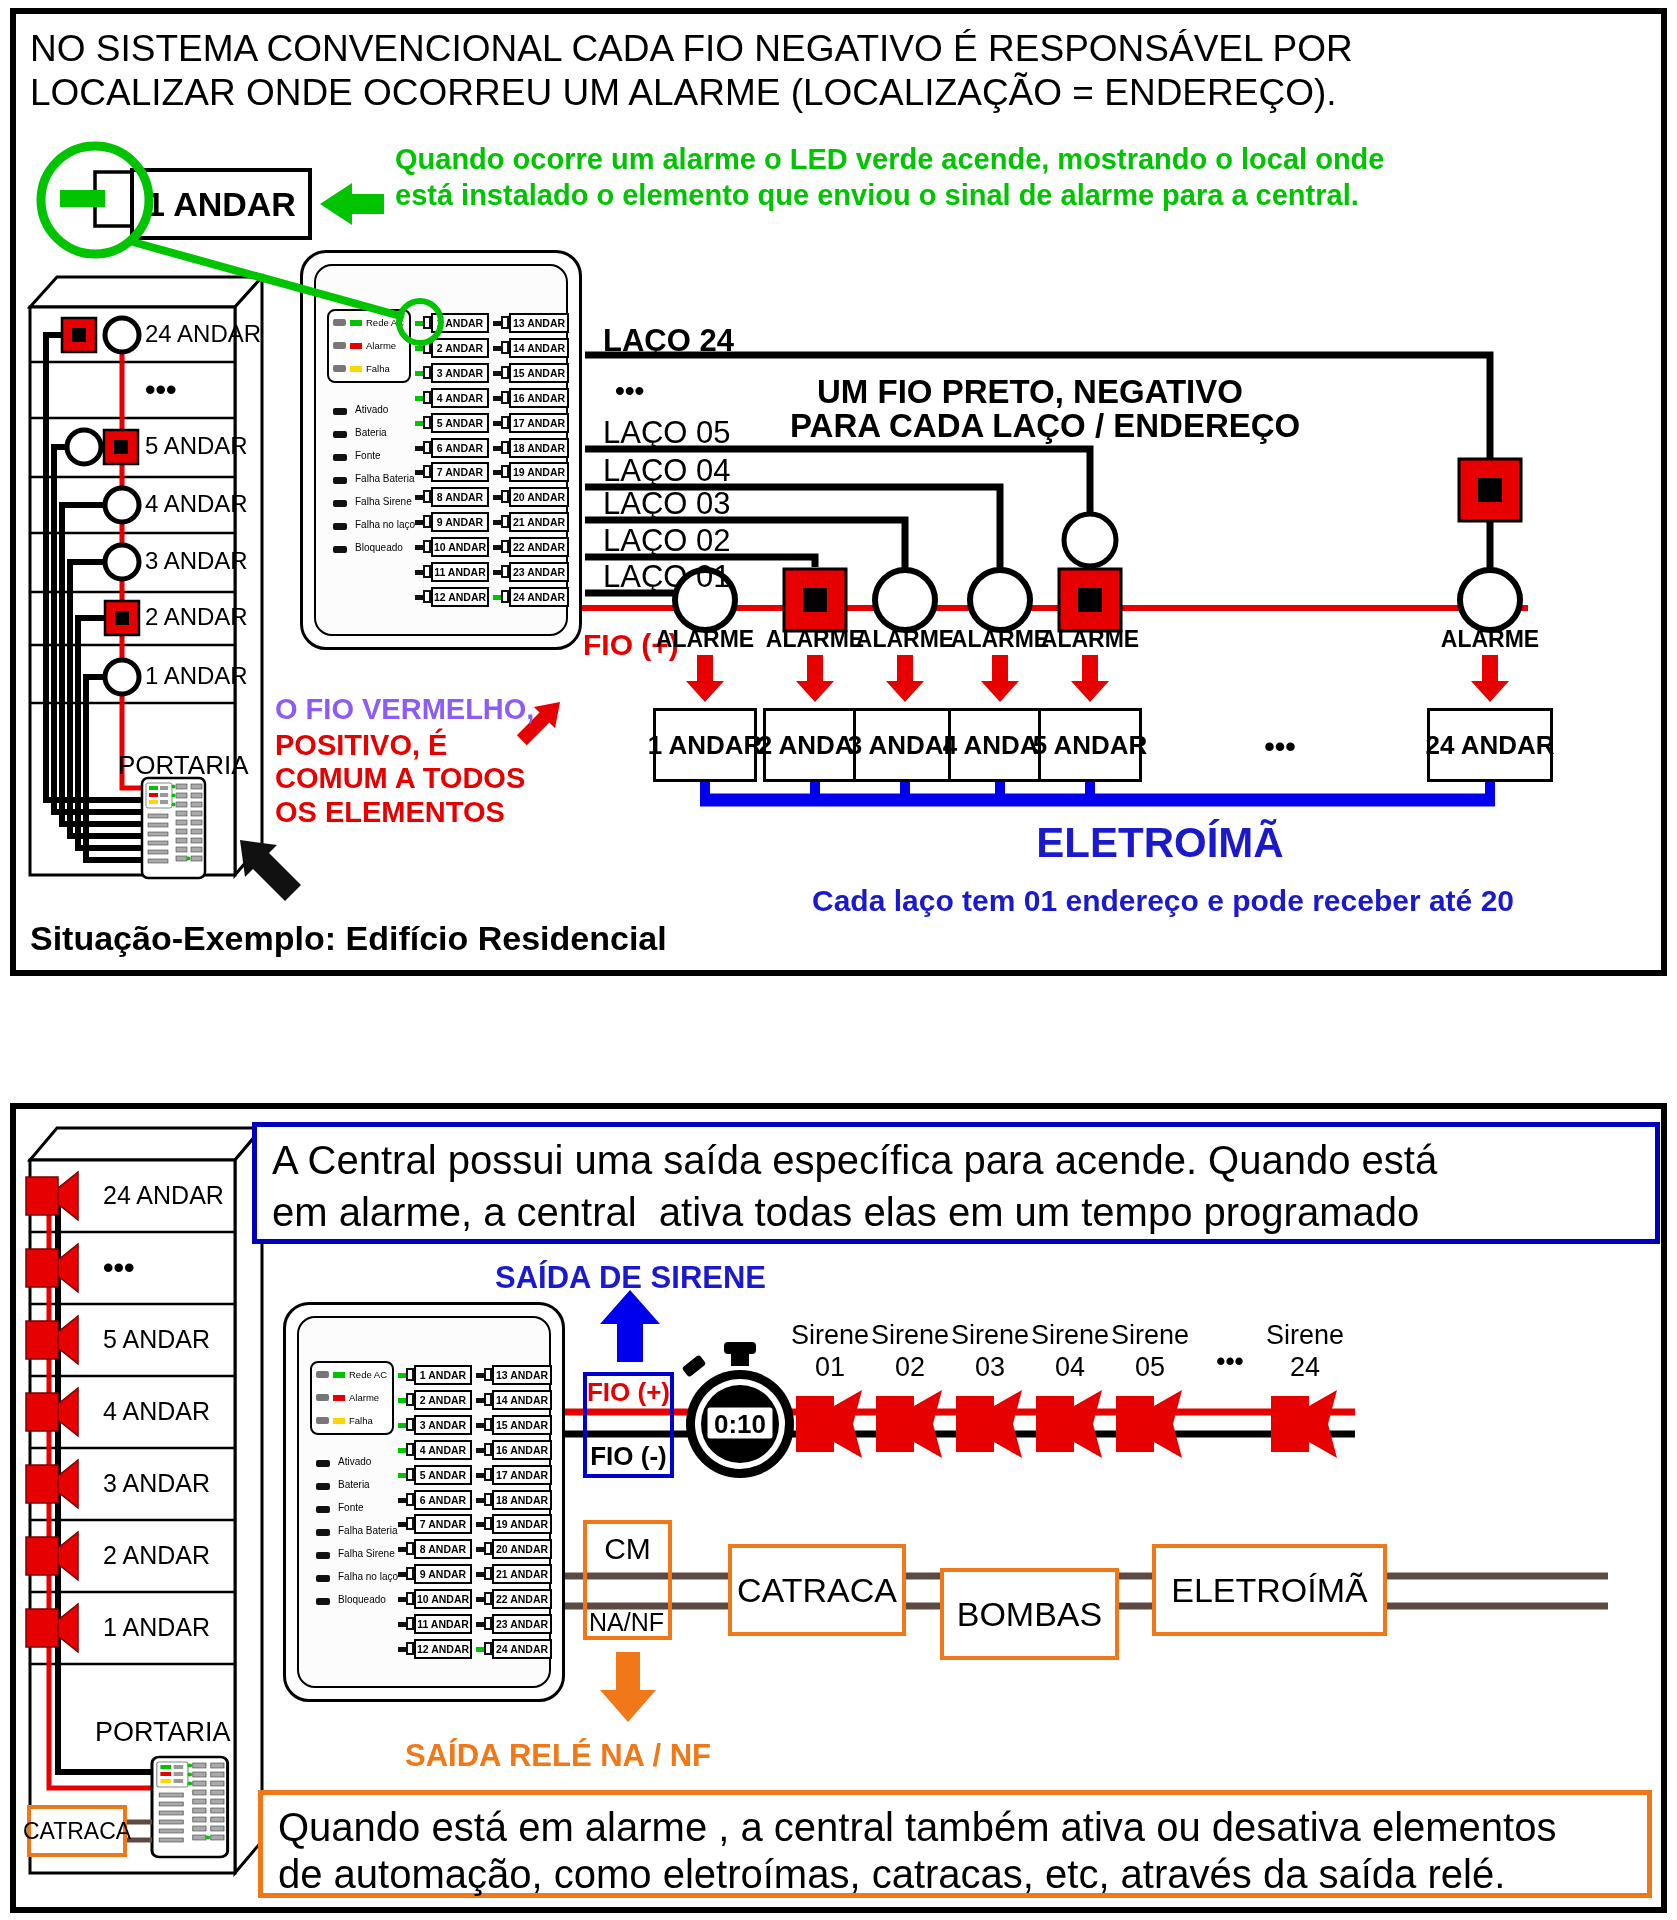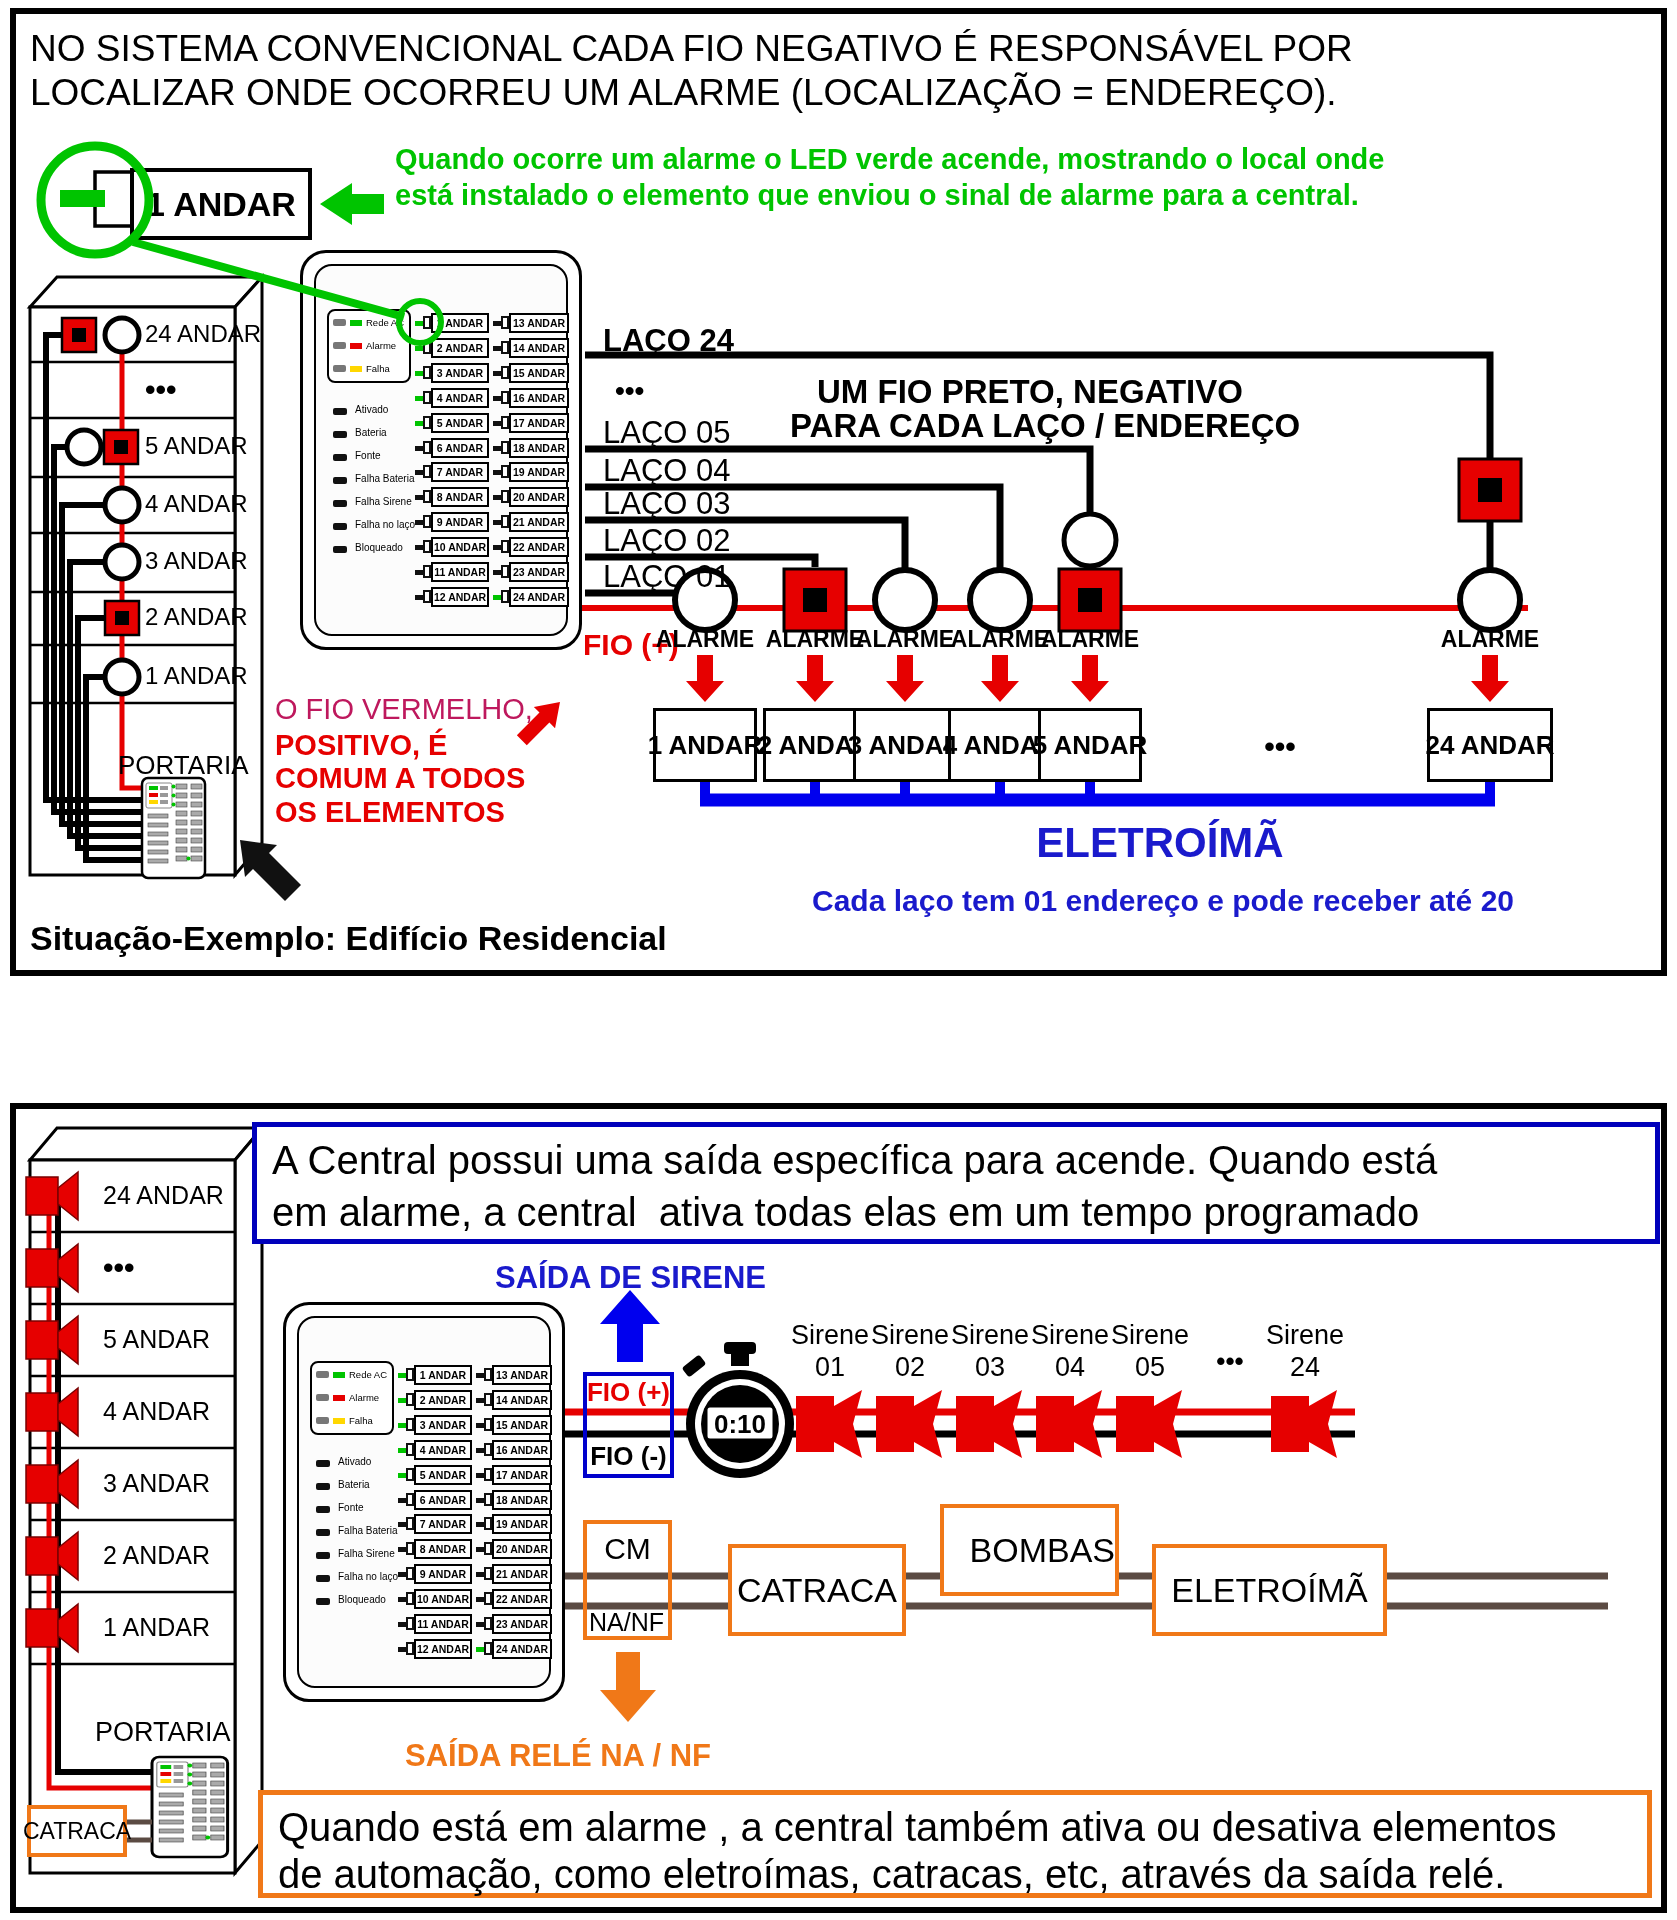--- a/index.html
+++ b/index.html
@@ -584,21 +584,21 @@
 
   <div class="t b ctr" style="left:1190px;top:1348px;width:80px;font-size:26px;">•••</div>
 
   <div class="obox obox-t" style="left:583px;top:1520px;width:89px;height:120px;"></div>
   <div class="t ctr" style="left:583px;top:1534px;width:89px;font-size:30px;">CM</div>
   <div class="t ctr" style="left:583px;top:1610px;width:87px;font-size:25px;">NA/NF</div>
 
   <div class="obox" style="left:728px;top:1544px;width:178px;height:92px;">
     <span style="font-size:34px;">CATRACA</span>
   </div>
-  <div class="obox" style="left:940px;top:1504px;width:179px;height:92px;justify-content:flex-end;">
+  <div class="obox" style="left:940px;top:1568px;width:179px;height:92px;">
     <span style="font-size:34px;">BOMBAS</span>
   </div>
   <div class="obox" style="left:1152px;top:1544px;width:235px;height:92px;">
     <span style="font-size:34px;">ELETROÍMÃ</span>
   </div>
 
   <div class="t b" style="left:405px;top:1740px;font-size:31px;color:#F07818;">SAÍDA RELÉ NA / NF</div>
 
   <div class="orangebox" style="left:258px;top:1790px;width:1394px;height:108px;"></div>
   <div class="t" style="left:278px;top:1854px;font-size:40px;">de automação, como eletroímas, catracas, etc, através da saída relé.</div>
@@ -665,17 +665,17 @@
     <div class="t " style="left: 865px; top: 1322px; width: 90px; text-align: center; font-size: 27px;">Sirene</div>
     <div class="t " style="left: 865px; top: 1354px; width: 90px; text-align: center; font-size: 27px;">02</div>
     <div class="t " style="left: 945px; top: 1322px; width: 90px; text-align: center; font-size: 27px;">Sirene</div>
     <div class="t " style="left: 945px; top: 1354px; width: 90px; text-align: center; font-size: 27px;">03</div>
     <div class="t " style="left: 1025px; top: 1322px; width: 90px; text-align: center; font-size: 27px;">Sirene</div>
     <div class="t " style="left: 1025px; top: 1354px; width: 90px; text-align: center; font-size: 27px;">04</div>
     <div class="t " style="left: 1105px; top: 1322px; width: 90px; text-align: center; font-size: 27px;">Sirene</div>
     <div class="t " style="left: 1105px; top: 1354px; width: 90px; text-align: center; font-size: 27px;">05</div>
     <div class="t " style="left: 1260px; top: 1322px; width: 90px; text-align: center; font-size: 27px;">Sirene</div>
     <div class="t " style="left: 1260px; top: 1354px; width: 90px; text-align: center; font-size: 27px;">24</div>
-    <div class="t " style="left: 275px; top: 695px; font-size: 29px; font-weight: normal; color: #be185d;">O FIO VERMELHO,</div>
+    <div class="t " style="left: 275px; top: 695px; font-size: 29px; font-weight: bold; color: #8b5cf6;">O FIO VERMELHO,</div>
     <div class="t " style="left: 275px; top: 731px; font-size: 29px; font-weight: bold; color: rgb(230, 0, 0);">POSITIVO, É</div>
     <div class="t " style="left: 275px; top: 764px; font-size: 29px; font-weight: bold; color: rgb(230, 0, 0);">COMUM A TODOS</div>
     <div class="t " style="left: 275px; top: 798px; font-size: 29px; font-weight: bold; color: rgb(230, 0, 0);">OS ELEMENTOS</div>
   </div>
 
 </body></html>

